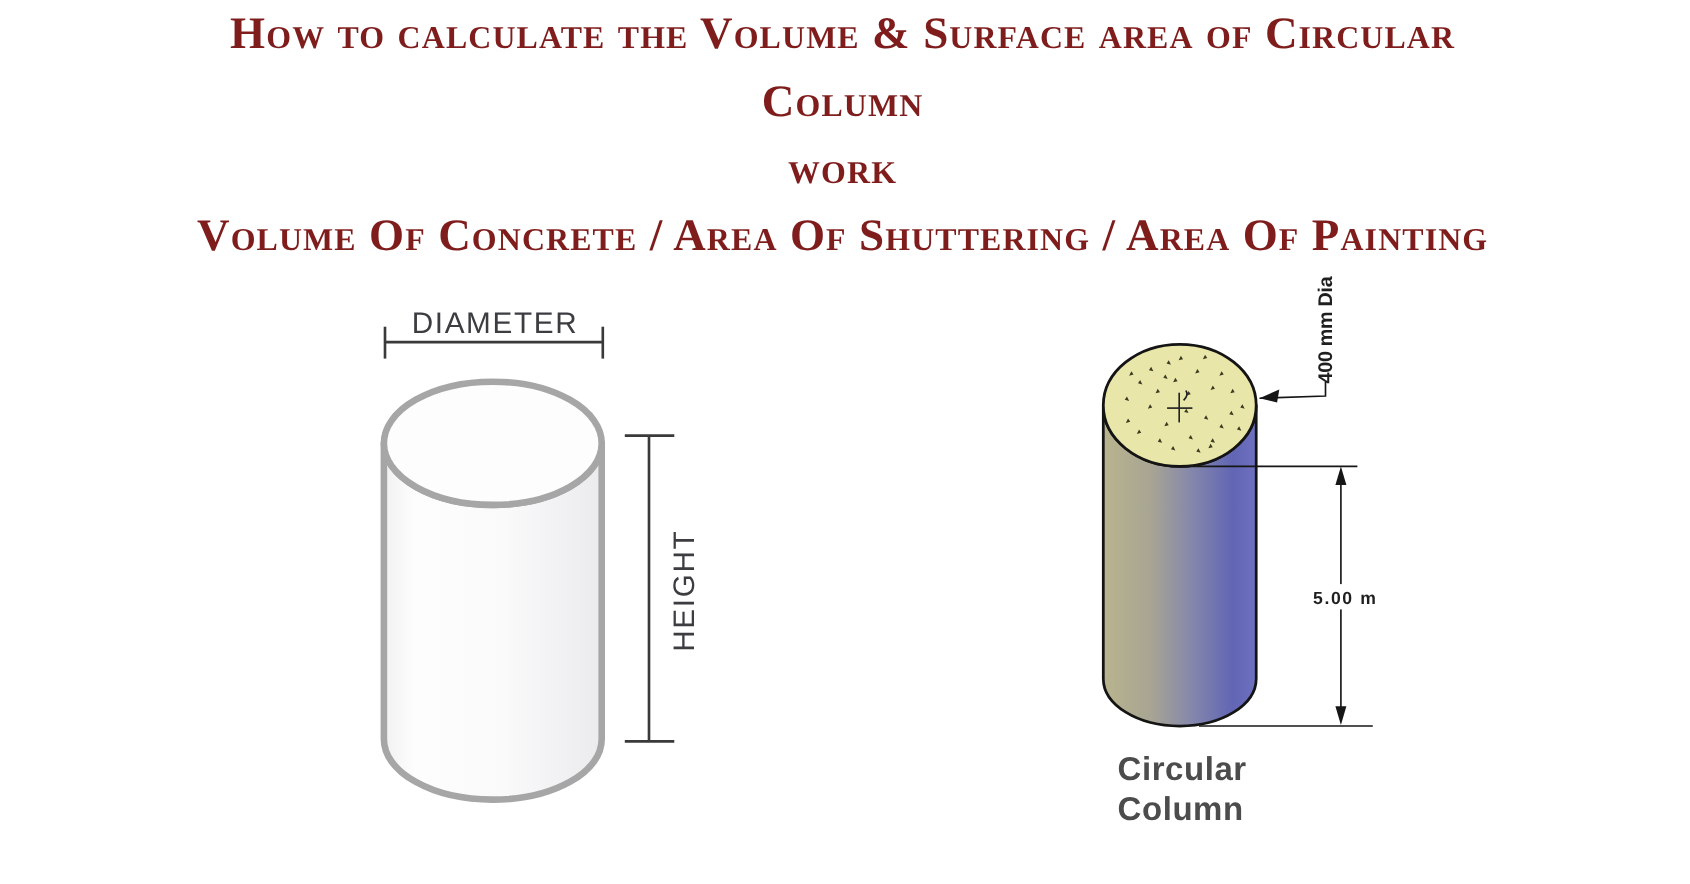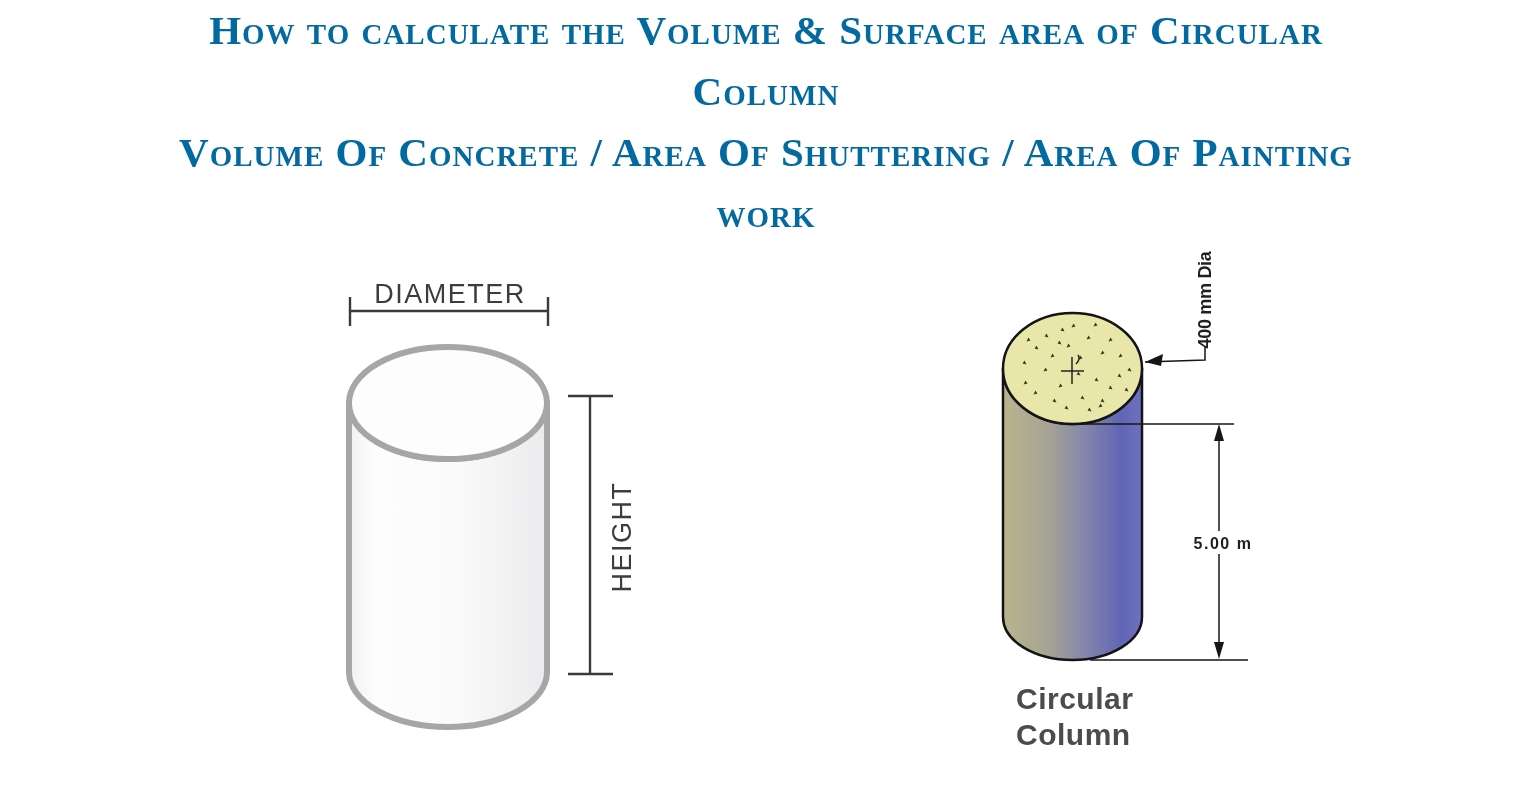--- a/index.html
+++ b/index.html
@@ -20,21 +20,21 @@
     left: 0;
     right: 4px;
     top: 0;
     text-align: center;
     font-family: "Liberation Serif", serif;
     font-variant: small-caps;
     font-weight: 600;
     font-size: 41px;
     line-height: 61px;
     letter-spacing: 1px;
-    color: #0369a1;
+    color: #7f1d1d;
   }
   .title-line {
     white-space: nowrap;
   }
   .diagram-layer {
     position: absolute;
     left: 0;
     top: 0;
   }
   .dim-line-left {
@@ -96,22 +96,22 @@
   }
 </style>
 </head>
 <body>
 
 <div class="page">
 
   <header class="title">
     <div class="title-line">How to calculate the Volume &amp; Surface area of Circular</div>
     <div class="title-line">Column</div>
+    <div class="title-line">work</div>
     <div class="title-line">Volume Of Concrete / Area Of Shuttering / Area Of Painting</div>
-    <div class="title-line">work</div>
   </header>
 
   <svg class="diagram-layer" width="1536" height="804" viewBox="0 0 1536 804" xmlns="http://www.w3.org/2000/svg">
 
     <defs>
       <linearGradient id="cylFill" x1="0" y1="0" x2="1" y2="0">
         <stop offset="0" stop-color="#f1f1f2"></stop>
         <stop offset="0.14" stop-color="#fdfdfe"></stop>
         <stop offset="0.55" stop-color="#fafafb"></stop>
         <stop offset="1" stop-color="#ebebed"></stop>

